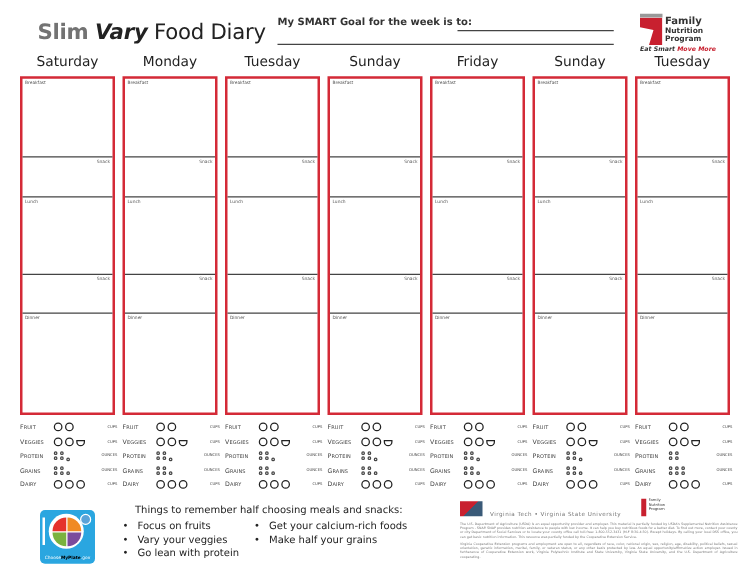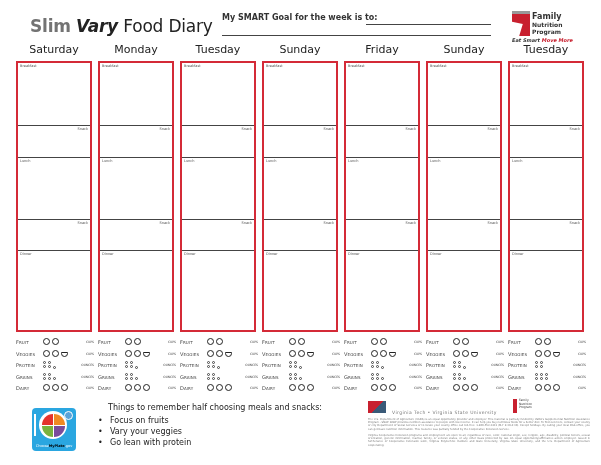--- a/index.html
+++ b/index.html
@@ -651,20 +651,24 @@
 </div>
 
 <div class="tips">
   <div class="tips-head">Things to remember half choosing meals and snacks:</div>
   <div class="tips-cols">
     <div class="tips-col">
       <div class="tip">Focus on fruits</div>
       <div class="tip">Vary your veggies</div>
       <div class="tip">Go lean with protein</div>
     </div>
+    <div class="tips-col">
+      <div class="tip">Get your calcium-rich foods</div>
+      <div class="tip">Make half your grains</div>
+    </div>
   </div>
 </div>
 
 <div class="vce">
   <div class="logo"></div>
   <div class="sub">Virginia Tech  •  Virginia State University</div>
   <div class="fnp-mini">Family Nutrition Program</div>
   <div class="fine" style="top:20px;">The U.S. Department of Agriculture (USDA) is an equal opportunity provider and employer. This material is partially funded by USDA's Supplemental Nutrition Assistance Program - SNAP. SNAP provides nutrition assistance to people with low income. It can help you buy nutritious foods for a better diet. To find out more, contact your county or city Department of Social Services or to locate your county office call toll-free: 1-800-552-3431 (M-F 8:30-4:30). Except holidays. By calling your local DSS office, you can get basic nutrition information. This resource was partially funded by the Cooperative Extension Service.</div>
   <div class="fine" style="top:36px;">Virginia Cooperative Extension programs and employment are open to all, regardless of race, color, national origin, sex, religion, age, disability, political beliefs, sexual orientation, genetic information, marital, family, or veteran status, or any other basis protected by law. An equal opportunity/affirmative action employer. Issued in furtherance of Cooperative Extension work, Virginia Polytechnic Institute and State University, Virginia State University, and the U.S. Department of Agriculture cooperating.</div>
 </div>

